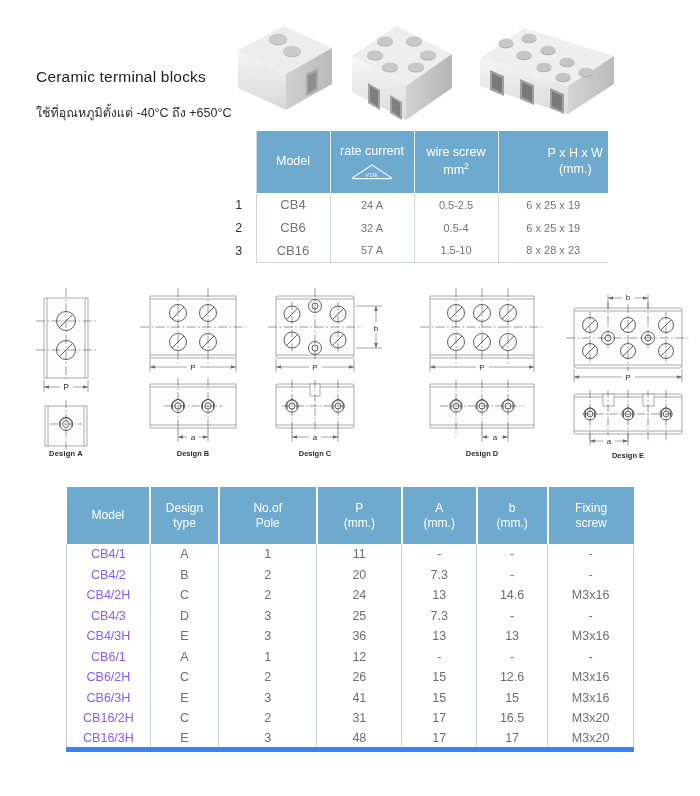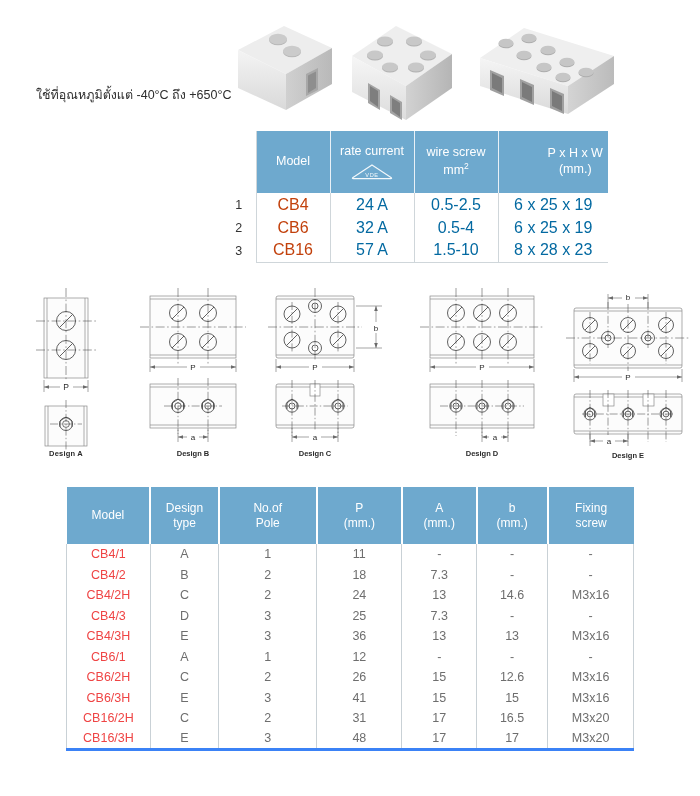--- a/index.html
+++ b/index.html
@@ -71,27 +71,27 @@
     vertical-align: middle;
     height: 62px;
     font-size: 12.5px;
     line-height: 1.25;
     border-right: 1px solid #e9f1f7;
   }
   .spec .hdr.last { border-right: none; padding-left: 44px; }
   .spec .bdy {
     text-align: center;
     height: 23px;
-    font-size: 16px;
-    color: #0369a1;
+    font-size: 11px;
+    color: #737373;
     border-right: 1px solid #cfd6da;
   }
   .spec .bdy.model {
-    color: #c2410c;
-    font-size: 16px;
+    color: #737373;
+    font-size: 13px;
   }
   .spec .bdy.last { border-right: none; }
   .spec-box-left { border-left: 1px solid #cfd6da; }
   .spec tr.r-first .bdy { border-top: none; }
   .spec tbody tr:last-child .bdy { border-bottom: 1px solid #cfd6da; }
   .col-model  { width: 74px; }
   .col-rate   { width: 84px; }
   .col-wire   { width: 84px; }
   .col-dim    { width: 110px; }
   .sup { font-size: 8.5px; vertical-align: super; }
@@ -144,37 +144,38 @@
   }
   table.dim th:last-child { border-right: none; }
   table.dim td {
     text-align: center;
     height: 20.5px;
     font-size: 12.5px;
     color: #6e6e6e;
     border-right: 1px solid #c9d1d6;
   }
   table.dim td:first-child {
-    color: #ef4444;
+    color: #8b5cf6;
     border-left: 1px solid #c9d1d6;
   }
   table.dim td:last-child { border-right: 1px solid #c9d1d6; }
-  table.dim tbody tr:last-child td { border-bottom: 3px solid #3b82f6; }
+  table.dim tbody tr:last-child td { border-bottom: 5px solid #3b82f6; }
   .dc0 { width: 88px; }
   .dc1 { width: 72px; }
   .dc2 { width: 107px; }
   .dc3 { width: 92px; }
   .dc4 { width: 80px; }
   .dc5 { width: 76px; }
   .dc6 { width: 92px; }
 </style>
 </head>
 <body>
 
 <div class="title-block">
+  <div class="title-main">Ceramic terminal blocks</div>
   <div class="title-sub">ใช้ที่อุณหภูมิตั้งแต่ -40°C ถึง +650°C</div>
 </div>
 
 <div class="photos">
 
   <svg class="photo" style="left:12px; top:8px;" width="128" height="112" viewBox="0 0 128 112">
     <defs>
       <linearGradient id="f1" x1="0" y1="0" x2="0" y2="1">
         <stop offset="0" stop-color="#f4f4f4"></stop>
           <stop offset="1" stop-color="#d9d9d9"></stop>
@@ -718,21 +719,21 @@
         <td>1</td>
         <td>11</td>
         <td>-</td>
         <td>-</td>
         <td>-</td>
       </tr>
       <tr>
         <td>CB4/2</td>
         <td>B</td>
         <td>2</td>
-        <td>18</td>
+        <td>20</td>
         <td>7.3</td>
         <td>-</td>
         <td>-</td>
       </tr>
       <tr>
         <td>CB4/2H</td>
         <td>C</td>
         <td>2</td>
         <td>24</td>
         <td>13</td>

